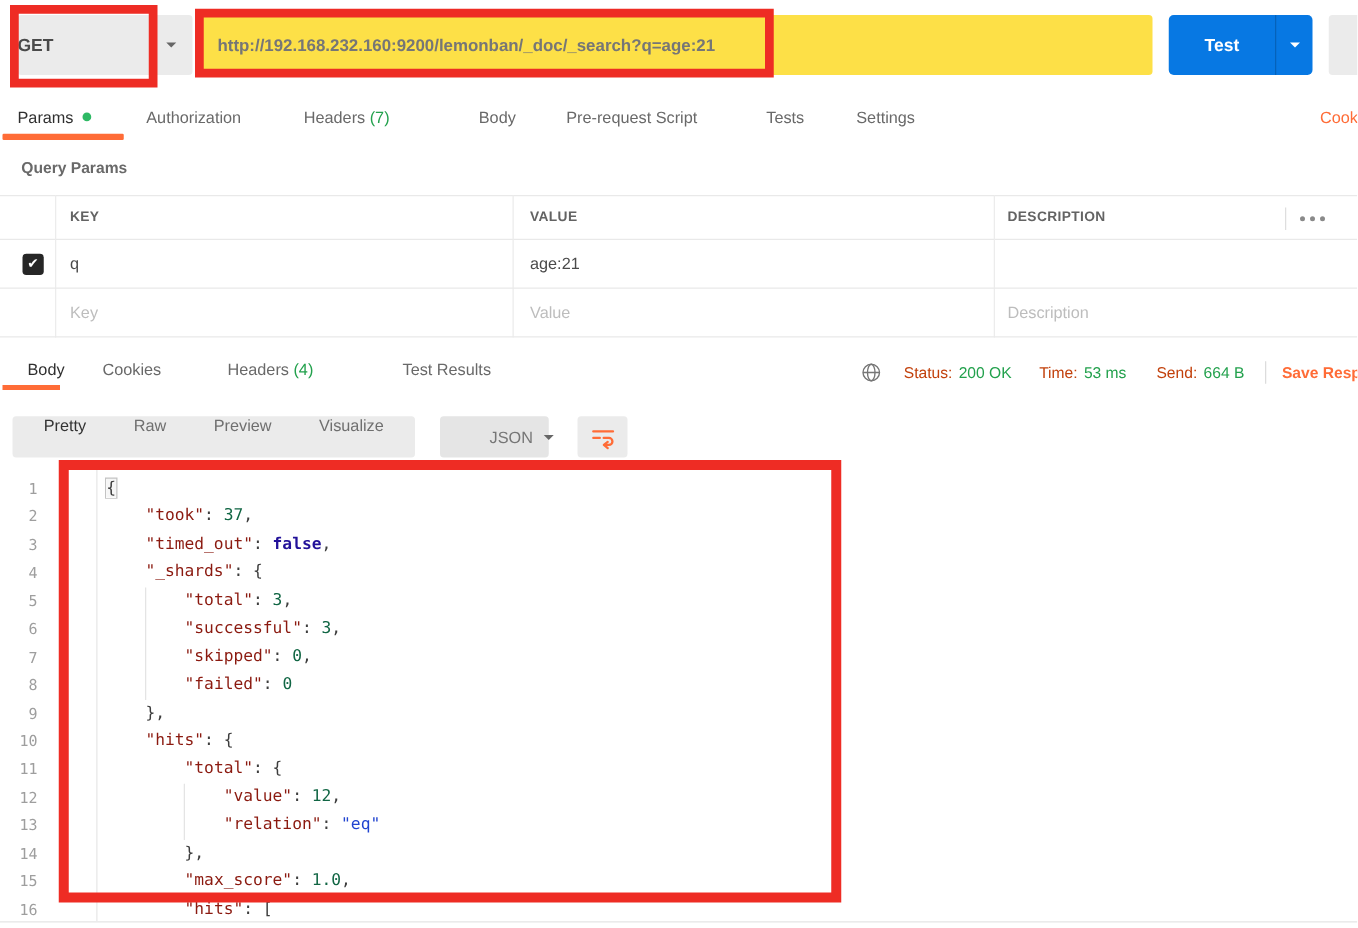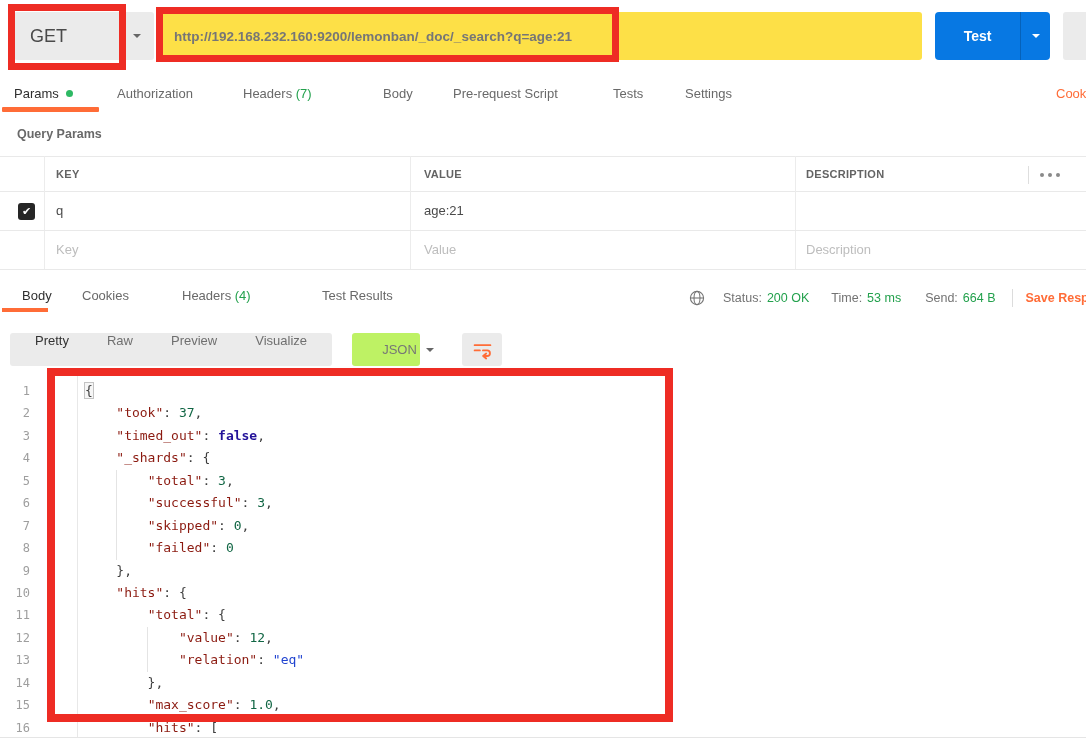--- a/index.html
+++ b/index.html
@@ -3,21 +3,21 @@
 <meta charset="utf-8">
 <style>
   * { margin:0; padding:0; box-sizing:border-box; }
   html,body { background:#fff; }
   body { font-family:"Liberation Sans", sans-serif; }
   .app { position:relative; width:1086px; height:742px; background:#fff; overflow:hidden; }
 
   
   .method-select { position:absolute; left:14px; top:12px; width:140px; height:48px;
     background:#ebebeb; border-radius:3px; display:flex; align-items:center; cursor:pointer; }
-  .method-select .mlabel { margin-left:16px; font-size:18px; font-weight:400; color:#4a4a4a; }
+  .method-select .mlabel { font-size:14px; font-weight:700; color:#4a4a4a; }
   .caret { width:0; height:0; border:4.5px solid transparent; border-top-color:#666; margin-top:4px; }
   .method-select .caret { position:absolute; right:13px; }
   .url-field { position:absolute; left:160px; top:12px; width:762px; height:48px;
     background:#fde047; border-radius:3px; display:flex; align-items:center; cursor:text;font-weight:bold; }
   .url-field .utext { margin-left:14px; font-size:13.5px; color:#767676; white-space:nowrap; }
   .send-btn { position:absolute; left:935px; top:12px; width:115px; height:48px;
     background:var(--send_blue,#0778e3); border-radius:4px; display:flex; cursor:pointer; }
   .send-main { width:85px; display:flex; align-items:center; justify-content:center;
     color:#fff; font-size:14px; font-weight:700; }
   .send-arrow { flex:1; display:flex; align-items:center; justify-content:center;
@@ -64,32 +64,32 @@
   .ck{left:56px} .cv{left:424px} .cd{left:806px}
   .checkbox { position:absolute; left:18px; top:11px; width:17px; height:17px; background:#262626;
     border-radius:3px; color:#fff; font-size:11px; line-height:17px; text-align:center; cursor:pointer; }
 
   
   .resp-tabs { position:absolute; left:0; top:288px; width:1086px; height:26px; }
   .resp-underline { position:absolute; left:2px; top:20px; width:46px; height:4px; background:var(--orange,#ff6c37); }
   .s1{left:22px} .s2{left:82px} .s3{left:182px} .s4{left:322px}
   .resp-meta { position:absolute; left:689px; top:288px; height:20px; display:flex; align-items:center;
     font-size:12.5px; white-space:nowrap; }
-  .mlab { color:#737373; }
+  .mlab { color:#c2410c; }
   .mval { color:var(--green,#23a14d); margin-left:5px; }
   .meta-sep { width:1px; height:18px; background:#dcdcdc; margin-left:16px; }
   .save-resp { color:var(--orange,#ff6c37); font-weight:600; margin-left:13px; cursor:pointer; }
   .globe { margin-right:18px; display:flex; cursor:pointer; }
 
   
   .view-seg { position:absolute; left:10px; top:333px; height:33px; background:#ebebeb; border-radius:3px;
     display:flex; align-items:flex-start; padding:0 6px; }
   .vtab { font-size:13px; color:#6f6f6f; padding:0 19px; cursor:pointer; }
   .vtab.active { color:#333; }
-  .json-select { position:absolute; left:352px; top:333px; width:68px; height:33px; background:#bef264;
+  .json-select { position:absolute; left:352px; top:333px; width:87px; height:33px; background:#e5e5e5;
     border-radius:3px; display:flex; align-items:center; justify-content:center; gap:9px; cursor:pointer;padding-left:44px; }
   .json-select .jlabel { font-size:13px; color:#767676; }
   .wrap-btn { position:absolute; left:462px; top:333px; width:40px; height:33px; background:#ebebeb;
     border-radius:3px; display:flex; align-items:center; justify-content:center; cursor:pointer; }
 
   
   .code-area { position:absolute; left:0; top:375px; width:1086px; height:362px; overflow:hidden; cursor:text; }
   .gutter { position:absolute; left:0; top:5px; width:30px; text-align:right; }
   .gnum { font-family:"DejaVu Sans Mono", monospace; font-size:12px; color:#9e9e9e;
     height:22.45px; line-height:22.45px; }

